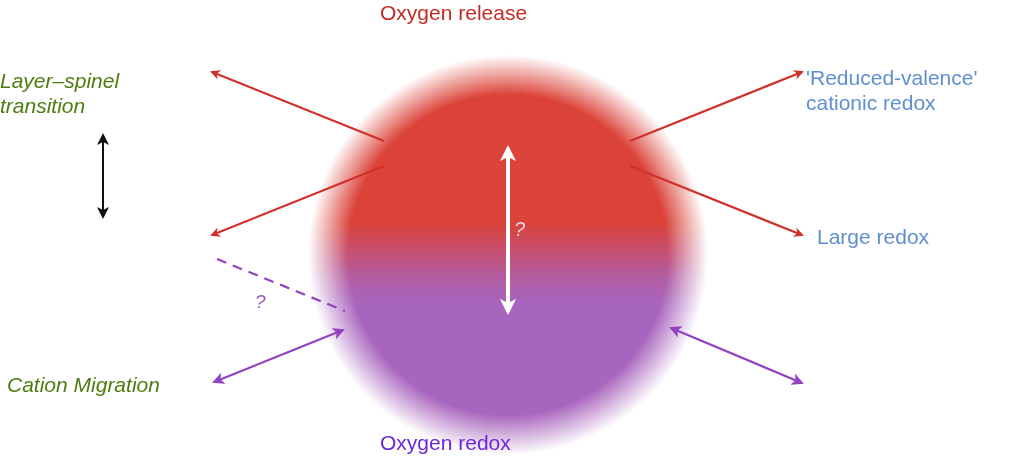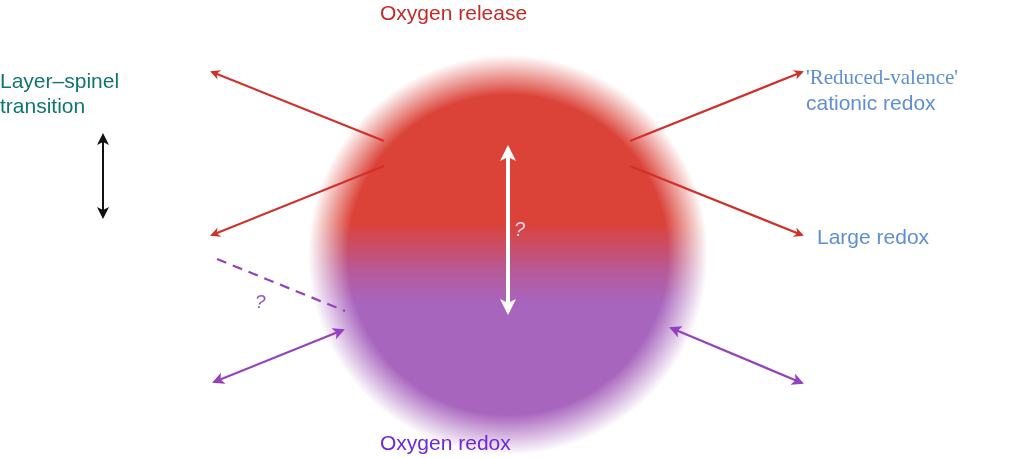--- a/index.html
+++ b/index.html
@@ -1,21 +1,21 @@
 <!DOCTYPE html>
 <html><head>
 <meta charset="utf-8">
 <style>
   html, body { margin:0; padding:0; background:#ffffff; }
   body { width:1024px; height:458px; position:relative; overflow:hidden;
          font-family:"Liberation Sans", sans-serif; }
   .stage { position:absolute; left:0; top:0; width:1024px; height:458px; }
   .lbl { position:absolute; font-size:21px; line-height:25px; white-space:nowrap; }
   .center { text-align:left; }
-  .black { color:#0f766e; }
+  .black { color:#4d7c0f;font-style:italic; }
   .blue { color:#5f8fd0; }
   .red { color:#c62a26; }
   .purple { color:#6d28d9; }
   svg { position:absolute; left:0; top:0; }
 </style>
 </head>
 <body>
 
 <div class="stage">
   <svg width="1024" height="458" viewBox="0 0 1024 458">
@@ -77,18 +77,19 @@
     <line x1="671" y1="328" x2="802" y2="383" stroke="#9341c0" stroke-width="2.2" marker-start="url(#purpleHeadStart)" marker-end="url(#purpleHeadEnd)"></line>
   </svg>
 
   <div class="lbl red center" style="left:380px; top:0px; width:256px;">Oxygen release</div>
   <div class="lbl purple center" style="left:380px; top:430px; width:256px;">Oxygen redox</div>
 
   <div class="lbl" style="left:514px; top:217px; color:#e6d3ee; font-style:italic; font-size:20px;">?</div>
 
   <div class="lbl black center" style="left:0px; top:68px; width:208px;">Layer–spinel</div>
   <div class="lbl black center" style="left:0px; top:93px; width:208px;">transition</div>
+  <div class="lbl black" style="left:7px; top:372px;">Cation Migration</div>
   <div class="lbl purple" style="left:255px; top:289px; font-style:italic; font-size:19px; color:#9a55c6;">?</div>
 
-  <div class="lbl blue center" style="left:806px; top:65px; width:218px;font-family:Liberation Serif, serif;">'Reduced-valence'</div>
+  <div class="lbl blue center" style="left:806px; top:65px; width:218px;">'Reduced-valence'</div>
   <div class="lbl blue center" style="left:806px; top:90px; width:218px;">cationic redox</div>
   <div class="lbl blue" style="left:817px; top:224px;">Large redox</div>
 </div>
 
 </body></html>

